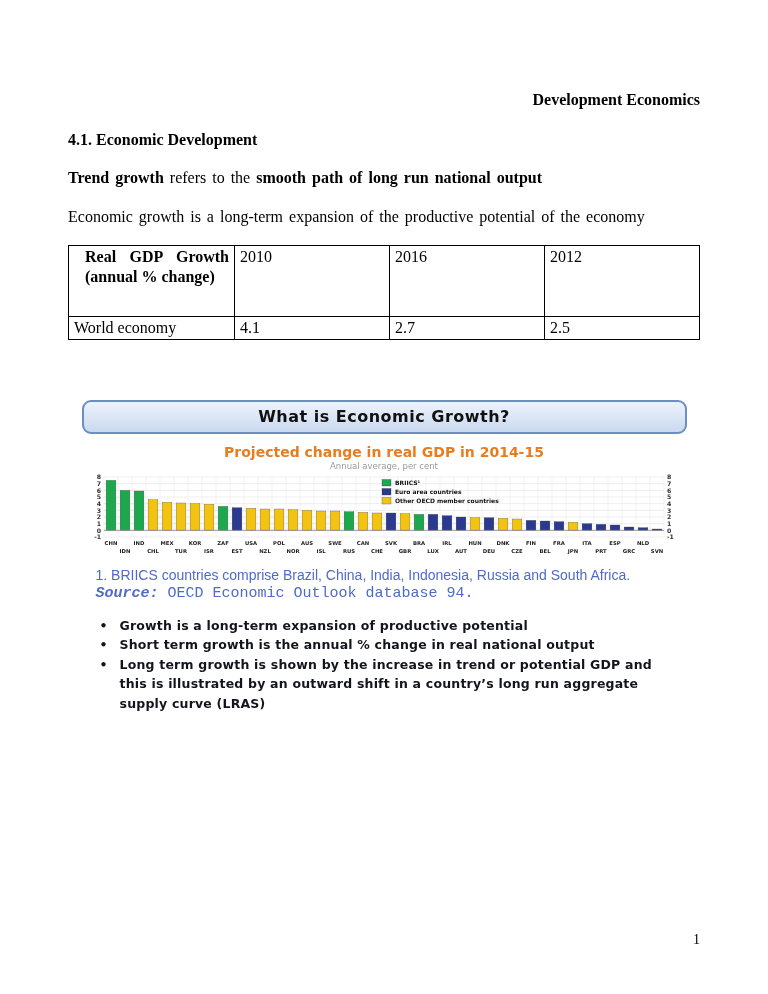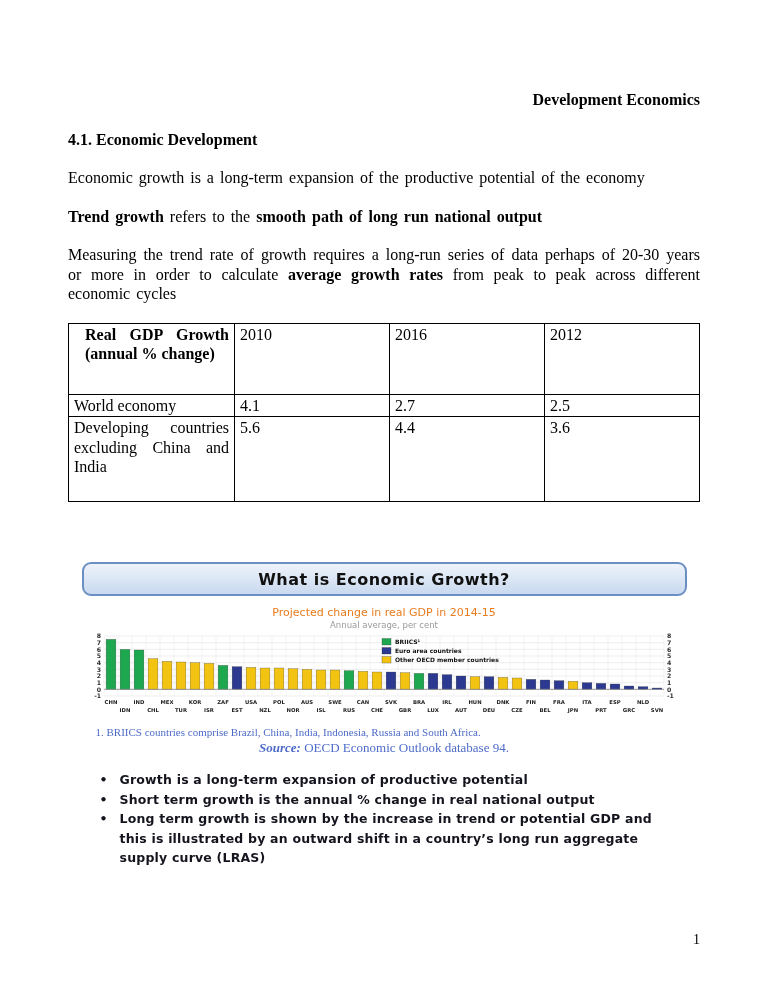--- a/index.html
+++ b/index.html
@@ -18,71 +18,64 @@
   table.gdp-table tr.header-row td{height:68px;}
   table.gdp-table tr.header-row td.cell-label{font-weight:bold;padding-left:16px;}
   table.gdp-table tr.row-tall td{height:82px;}
 
   .figure{width:605px;margin:60px auto 0 auto;}
   .fig-header{height:30px;border:2px solid #6b8fc2;border-radius:9px;
     background:linear-gradient(180deg,#eef3fb 0%,#c9d9ef 100%);
     display:flex;align-items:center;justify-content:center;margin-bottom:10px;}
   .fig-header span{font-family:"DejaVu Sans",sans-serif;font-weight:bold;font-size:16px;letter-spacing:.5px;color:#111;}
   .chart-block{text-align:center;margin-bottom:6px;}
-  .chart-title{font-family:"DejaVu Sans",sans-serif;font-weight:normal;font-size:11px;color:#e87c1e;}
+  .chart-title{font-family:"DejaVu Sans",sans-serif;font-weight:bold;font-size:14px;color:#e87c1e;}
   .chart-subtitle{font-family:"DejaVu Sans",sans-serif;font-size:8.5px;color:#9a9a9a;margin:1px 0 2px 0;}
   .fig-notes{padding:0 14px;margin-top:4px;}
-  .footnote{font-family:Liberation Serif, serif;font-size:11px;color:#4e6bc8;margin-bottom:2px;}
-  .source-line{font-family:Liberation Serif, serif;font-size:13px;color:#4e6bc8;text-align:center;}
+  .footnote{font-family:Liberation Sans, sans-serif;font-size:14px;color:#4e6bc8;margin-bottom:2px;}
+  .source-line{font-family:Liberation Mono, monospace;font-size:15px;color:#4e6bc8;}
   .source-line .src-label{font-weight:bold;font-style:italic;}
   .bullets{margin-top:14px;padding:0 14px 0 18px;}
   .bullet{display:flex;font-family:"DejaVu Sans",sans-serif;font-weight:bold;
     font-size:12.5px;line-height:19.5px;color:#14141e;letter-spacing:.2px;}
   .bullet .dot{width:20px;flex:0 0 20px;}
   .bullet .btxt{flex:1;}
   .page-number{position:absolute;top:932px;right:68px;font-size:14px;}
 </style>
 </head>
 <body>
 
 <div class="page">
   <div class="content">
 
     <div class="doc-title">Development Economics</div>
 
     <div class="section-heading">4.1. Economic Development</div>
 
+    <p class="para"><b>Trend growth</b><span> refers to the </span><b>smooth path of long run national output</b></p>
+
     <p class="para">
       <span>Economic growth is a long-term expansion of the productive potential of the economy</span>
     </p>
 
-    <p class="para"><b>Trend growth</b><span> refers to the </span><b>smooth path of long run national output</b></p>
-
-    <p class="para"><span>Measuring the trend rate of growth requires a long-run series of data perhaps of 20-30 years or more in order to calculate </span><b>average growth rates</b><span> from peak to peak across different economic cycles</span></p>
 
 
     <table class="gdp-table">
       <tbody>
           <tr class="header-row">
         <td class="col-label cell-label">Real GDP Growth (annual % change)</td>
         <td>2010</td>
         <td>2016</td>
         <td>2012</td>
       </tr>
       <tr>
         <td class="col-label cell-label">World economy</td>
         <td>4.1</td>
         <td>2.7</td>
         <td>2.5</td>
-      </tr>
-      <tr class="row-tall">
-        <td class="col-label cell-label">Developing countries excluding China and India</td>
-        <td>5.6</td>
-        <td>4.4</td>
-        <td>3.6</td>
       </tr>
     </tbody>
       </table>
 
     <div class="figure">
       <div class="fig-header">
         <span>What is Economic Growth?</span>
       </div>
 
       <div class="chart-block">

